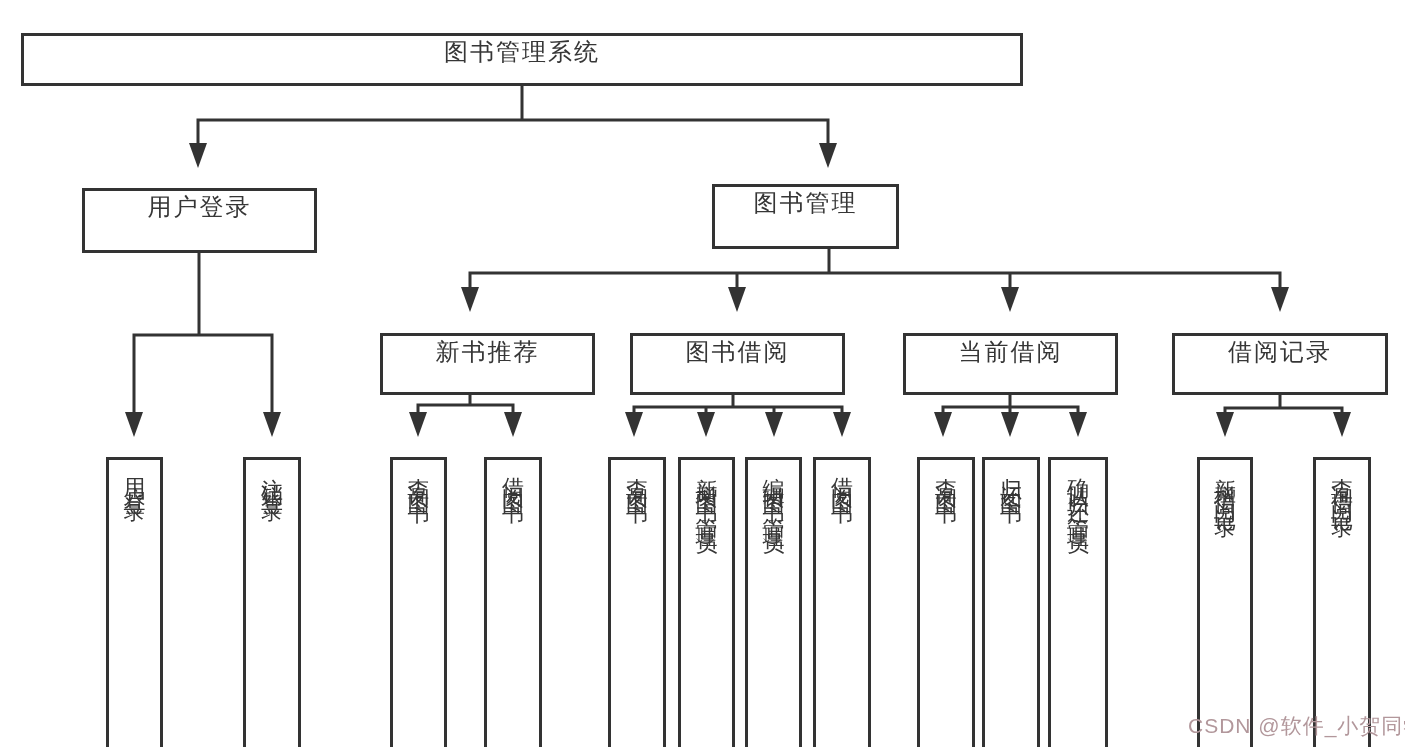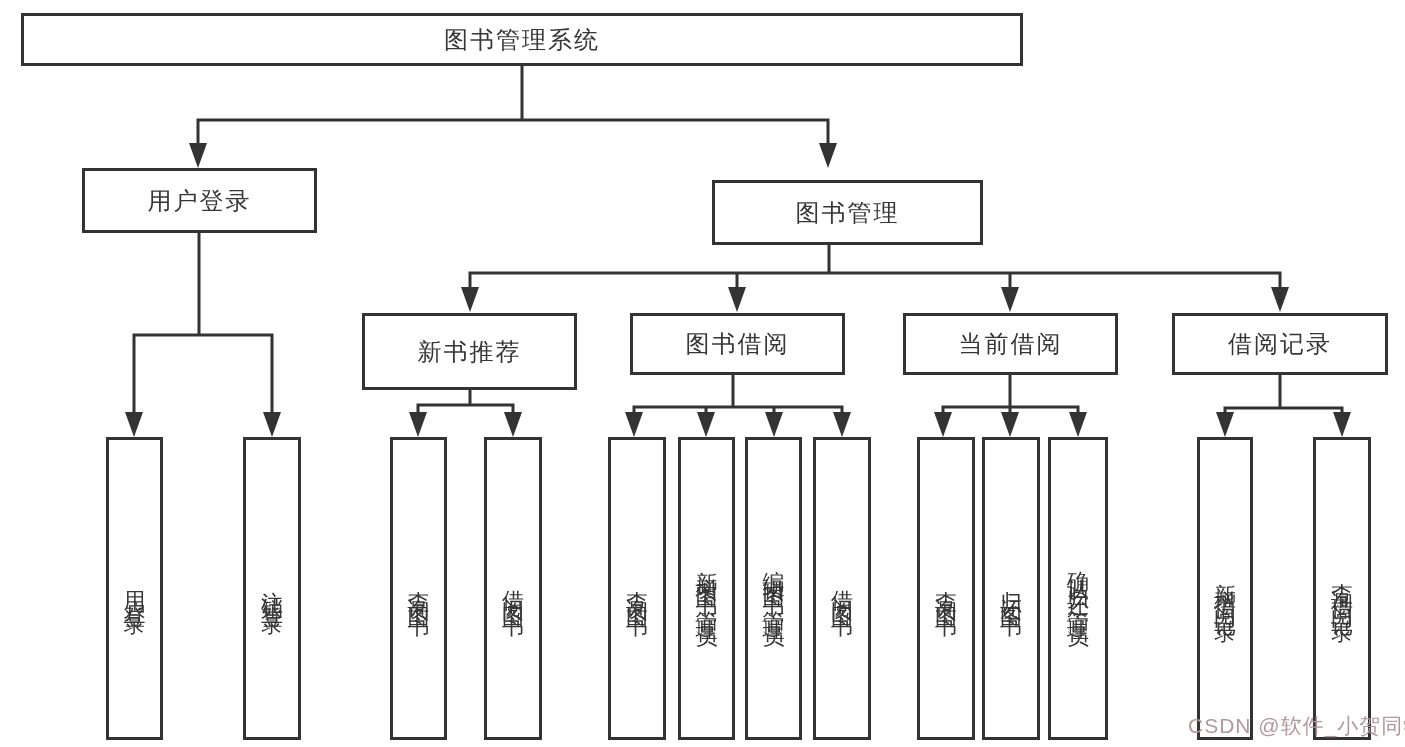--- a/index.html
+++ b/index.html
@@ -4,21 +4,21 @@
 <style>
   html,body { margin:0; padding:0; background:#ffffff; }
   #canvas {
     position:relative; width:1405px; height:747px; background:#ffffff;
     font-family:"Liberation Sans","DejaVu Sans",sans-serif; overflow:hidden;
   }
   #connectors { position:absolute; left:0; top:0; z-index:1; }
   .box {
     position:absolute; box-sizing:border-box; z-index:2;
     border:3px solid #333333; background:#ffffff;
-    display:flex; align-items:center; justify-content:center;
+    display:flex; align-items:flex-start; justify-content:center;margin-top:20px;
   }
   .box .lbl {
     font-size:24px; color:#363636; letter-spacing:2px; white-space:nowrap;
   }
   .box.v .lbl {
     writing-mode:vertical-rl; text-orientation:mixed;
     font-size:22px; letter-spacing:8px; line-height:1;
   }
   .watermark {
     position:absolute; left:1188px; top:712px; z-index:3;
@@ -70,25 +70,25 @@
     </g>
   </svg>
 
   <div class="box" style="left:21px;top:13px;width:1002px;height:53px">
     <span class="lbl">图书管理系统</span>
   </div>
 
   <div class="box" style="left:82px;top:168px;width:235px;height:65px">
     <span class="lbl">用户登录</span>
   </div>
-  <div class="box" style="left:712px;top:180px;width:271px;height:65px">
+  <div class="box" style="left:712px;top:164px;width:187px;height:65px">
     <span class="lbl">图书管理</span>
   </div>
 
-  <div class="box" style="left:362px;top:313px;width:215px;height:77px">
+  <div class="box" style="left:380px;top:313px;width:215px;height:62px">
     <span class="lbl">新书推荐</span>
   </div>
   <div class="box" style="left:903px;top:313px;width:215px;height:62px">
     <span class="lbl">当前借阅</span>
   </div>
   <div class="box" style="left:630px;top:313px;width:215px;height:62px">
     <span class="lbl">图书借阅</span>
   </div>
   <div class="box" style="left:1172px;top:313px;width:216px;height:62px">
     <span class="lbl">借阅记录</span>

